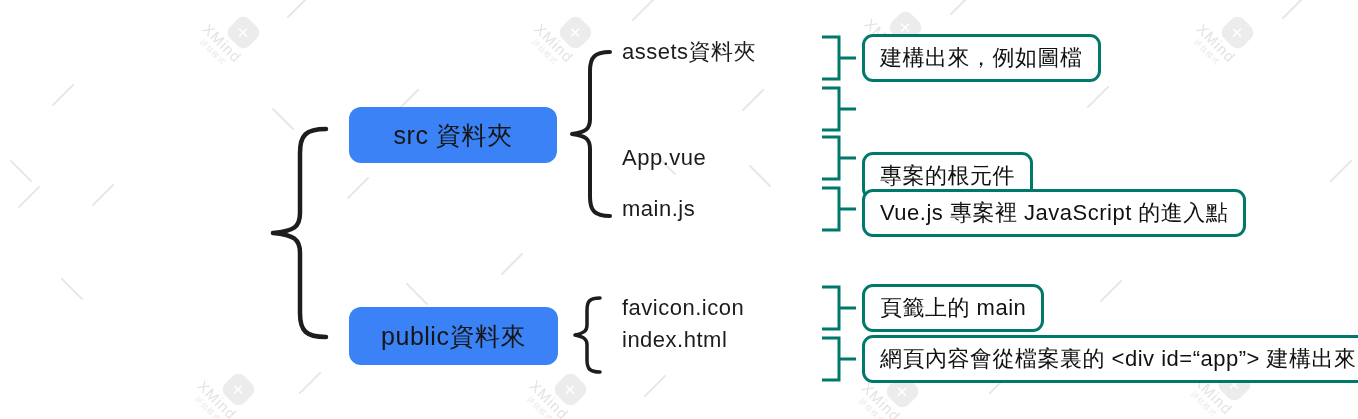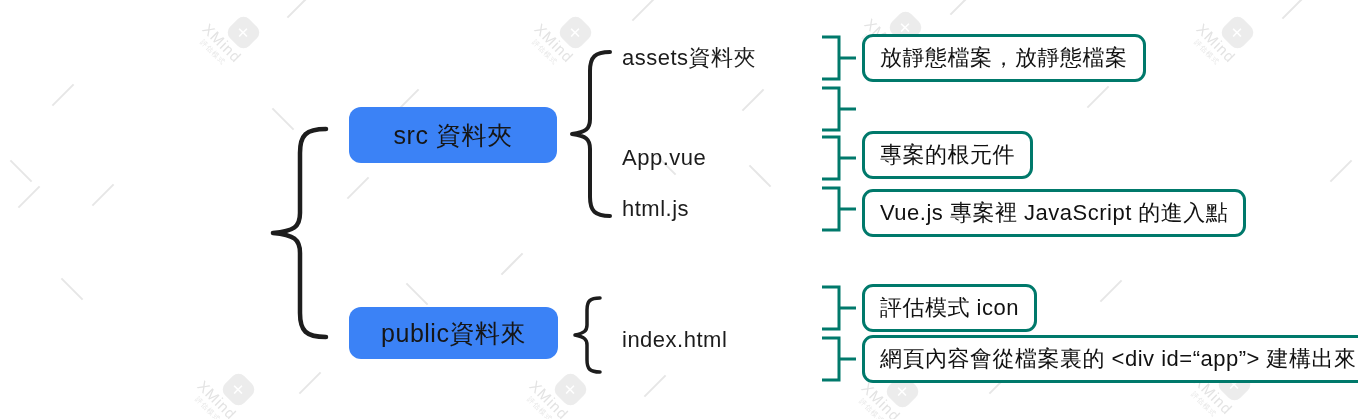--- a/index.html
+++ b/index.html
@@ -13,21 +13,21 @@
     border:4px solid #1d1d1d;border-radius:16px;background:#fff;
     display:flex;align-items:center;justify-content:center;box-sizing:border-box;
   }
   .topic-root span{font-size:33px;font-weight:bold;color:#3b4cc8;letter-spacing:1px;white-space:nowrap;}
   .topic-main{
     position:absolute;background:#3b82f6;border-radius:12px;
     display:flex;align-items:center;justify-content:center;box-sizing:border-box;
   }
   .topic-main span{font-size:25px;color:#161616;white-space:nowrap;letter-spacing:.5px;}
   .t-src{left:349px;top:107px;width:208px;height:56px;}
-  .t-public{left:349px;top:307px;width:209px;height:52px;text-align:right;}
+  .t-public{left:349px;top:307px;width:209px;height:58px;text-align:right;}
   
   .child-label{
     position:absolute;left:622px;transform:translateY(-50%);
     font-size:22px;color:#1c1c1c;white-space:nowrap;letter-spacing:.5px;
   }
   
   .note-box{
     position:absolute;left:862px;transform:translateY(-50%);
     border:3px solid #00796b;border-radius:11px;background:#fff;
     padding:6px 15px;font-size:22px;color:#111;white-space:nowrap;letter-spacing:.5px;
@@ -166,24 +166,25 @@
     <path d="M 42 3 C 27 3 22 8 22 22 L 22 70 C 22 80 18 83 4 85 C 18 87 22 90 22 100 L 22 148 C 22 162 27 167 42 167" fill="none" stroke="#1d1d1d" stroke-width="4" stroke-linecap="round" stroke-linejoin="round"></path>
   </svg>
 
   <div class="topic-main t-public">
     <span>public資料來</span>
   </div>
   <svg class="shape" style="left:572px;top:296px" width="32" height="78" viewBox="0 0 32 78">
     <path d="M 28 2 C 18 2 15 5 15 14 L 15 29 C 15 35 12 37 3 39 C 12 41 15 43 15 49 L 15 64 C 15 73 18 76 28 76" fill="none" stroke="#1d1d1d" stroke-width="3.5" stroke-linecap="round" stroke-linejoin="round"></path>
   </svg>
 
-  <div class="child-label" style="top:58px">assets資料夾</div>
+  <div class="child-label" style="top:52px">assets資料夾</div>
   <div class="child-label" style="top:158px">App.vue</div>
-  <div class="child-label" style="top:209px">html.js</div>
-
+  <div class="child-label" style="top:209px">main.js</div>
+
+  <div class="child-label" style="top:308px">favicon.icon</div>
   <div class="child-label" style="top:340px">index.html</div>
 
   <svg class="shape" style="left:818px;top:35px" width="40" height="46" viewBox="0 0 40 46">
     <path d="M 4 2 H 21 V 44 H 4 M 21 23 H 38" fill="none" stroke="#00796b" stroke-width="3"></path>
   </svg>
   <svg class="shape" style="left:818px;top:86px" width="40" height="46" viewBox="0 0 40 46">
     <path d="M 4 2 H 21 V 44 H 4 M 21 23 H 38" fill="none" stroke="#00796b" stroke-width="3"></path>
   </svg>
   <svg class="shape" style="left:818px;top:135px" width="40" height="46" viewBox="0 0 40 46">
     <path d="M 4 2 H 21 V 44 H 4 M 21 23 H 38" fill="none" stroke="#00796b" stroke-width="3"></path>
@@ -191,19 +192,19 @@
   <svg class="shape" style="left:818px;top:186px" width="40" height="46" viewBox="0 0 40 46">
     <path d="M 4 2 H 21 V 44 H 4 M 21 23 H 38" fill="none" stroke="#00796b" stroke-width="3"></path>
   </svg>
   <svg class="shape" style="left:818px;top:285px" width="40" height="46" viewBox="0 0 40 46">
     <path d="M 4 2 H 21 V 44 H 4 M 21 23 H 38" fill="none" stroke="#00796b" stroke-width="3"></path>
   </svg>
   <svg class="shape" style="left:818px;top:336px" width="40" height="46" viewBox="0 0 40 46">
     <path d="M 4 2 H 21 V 44 H 4 M 21 23 H 38" fill="none" stroke="#00796b" stroke-width="3"></path>
   </svg>
 
-  <div class="note-box" style="top:58px">放靜態檔案，放靜態檔案</div>
-  <div class="note-box" style="top:155px">專案的根元件</div>
+  <div class="note-box" style="top:58px">建構出來，例如圖檔</div>
+  <div class="note-box" style="top:176px">專案的根元件</div>
   <div class="note-box" style="top:213px">Vue.js 專案裡 JavaScript 的進入點</div>
-  <div class="note-box" style="top:308px">評估模式 icon</div>
+  <div class="note-box" style="top:308px">頁籤上的 main</div>
   <div class="note-box" style="top:359px">網頁內容會從檔案裏的 &lt;div id=“app”&gt; 建構出來</div>
 
 </div>
 
 </body></html>

